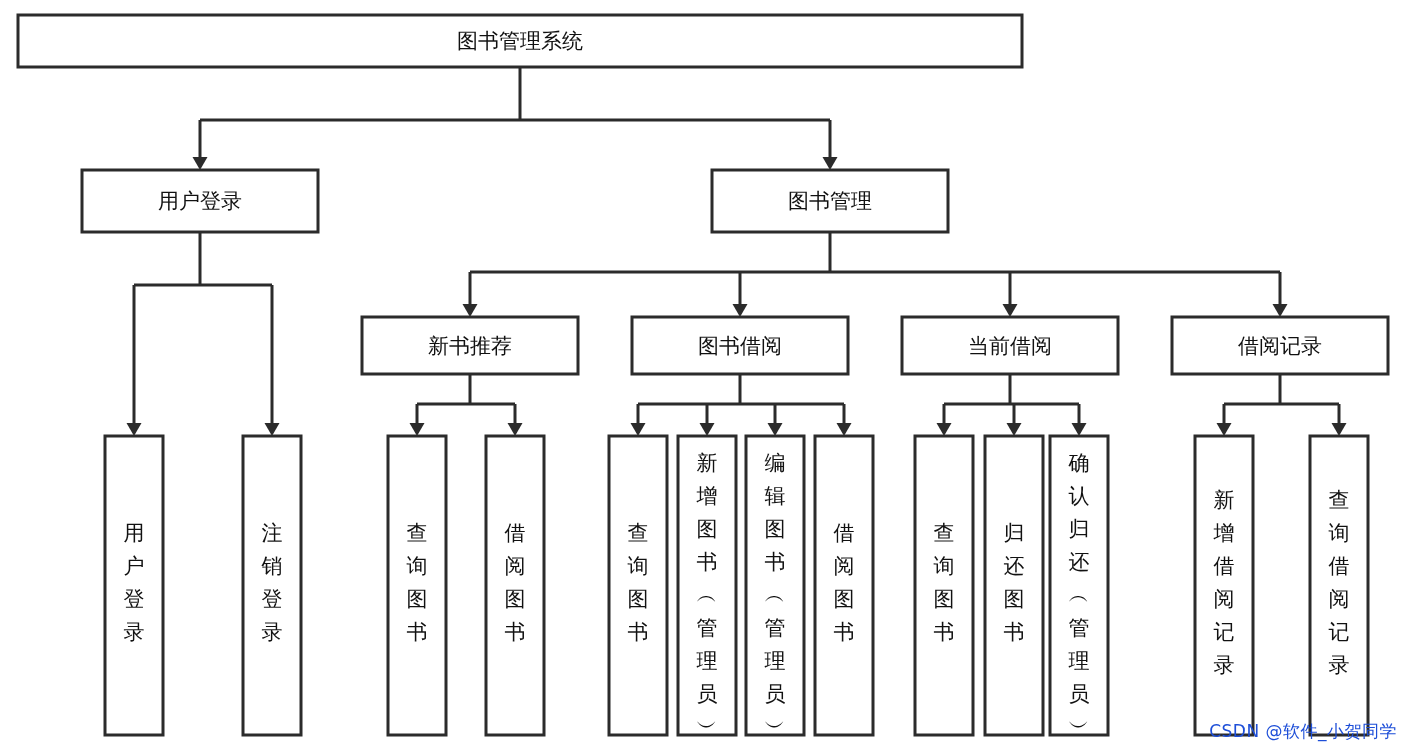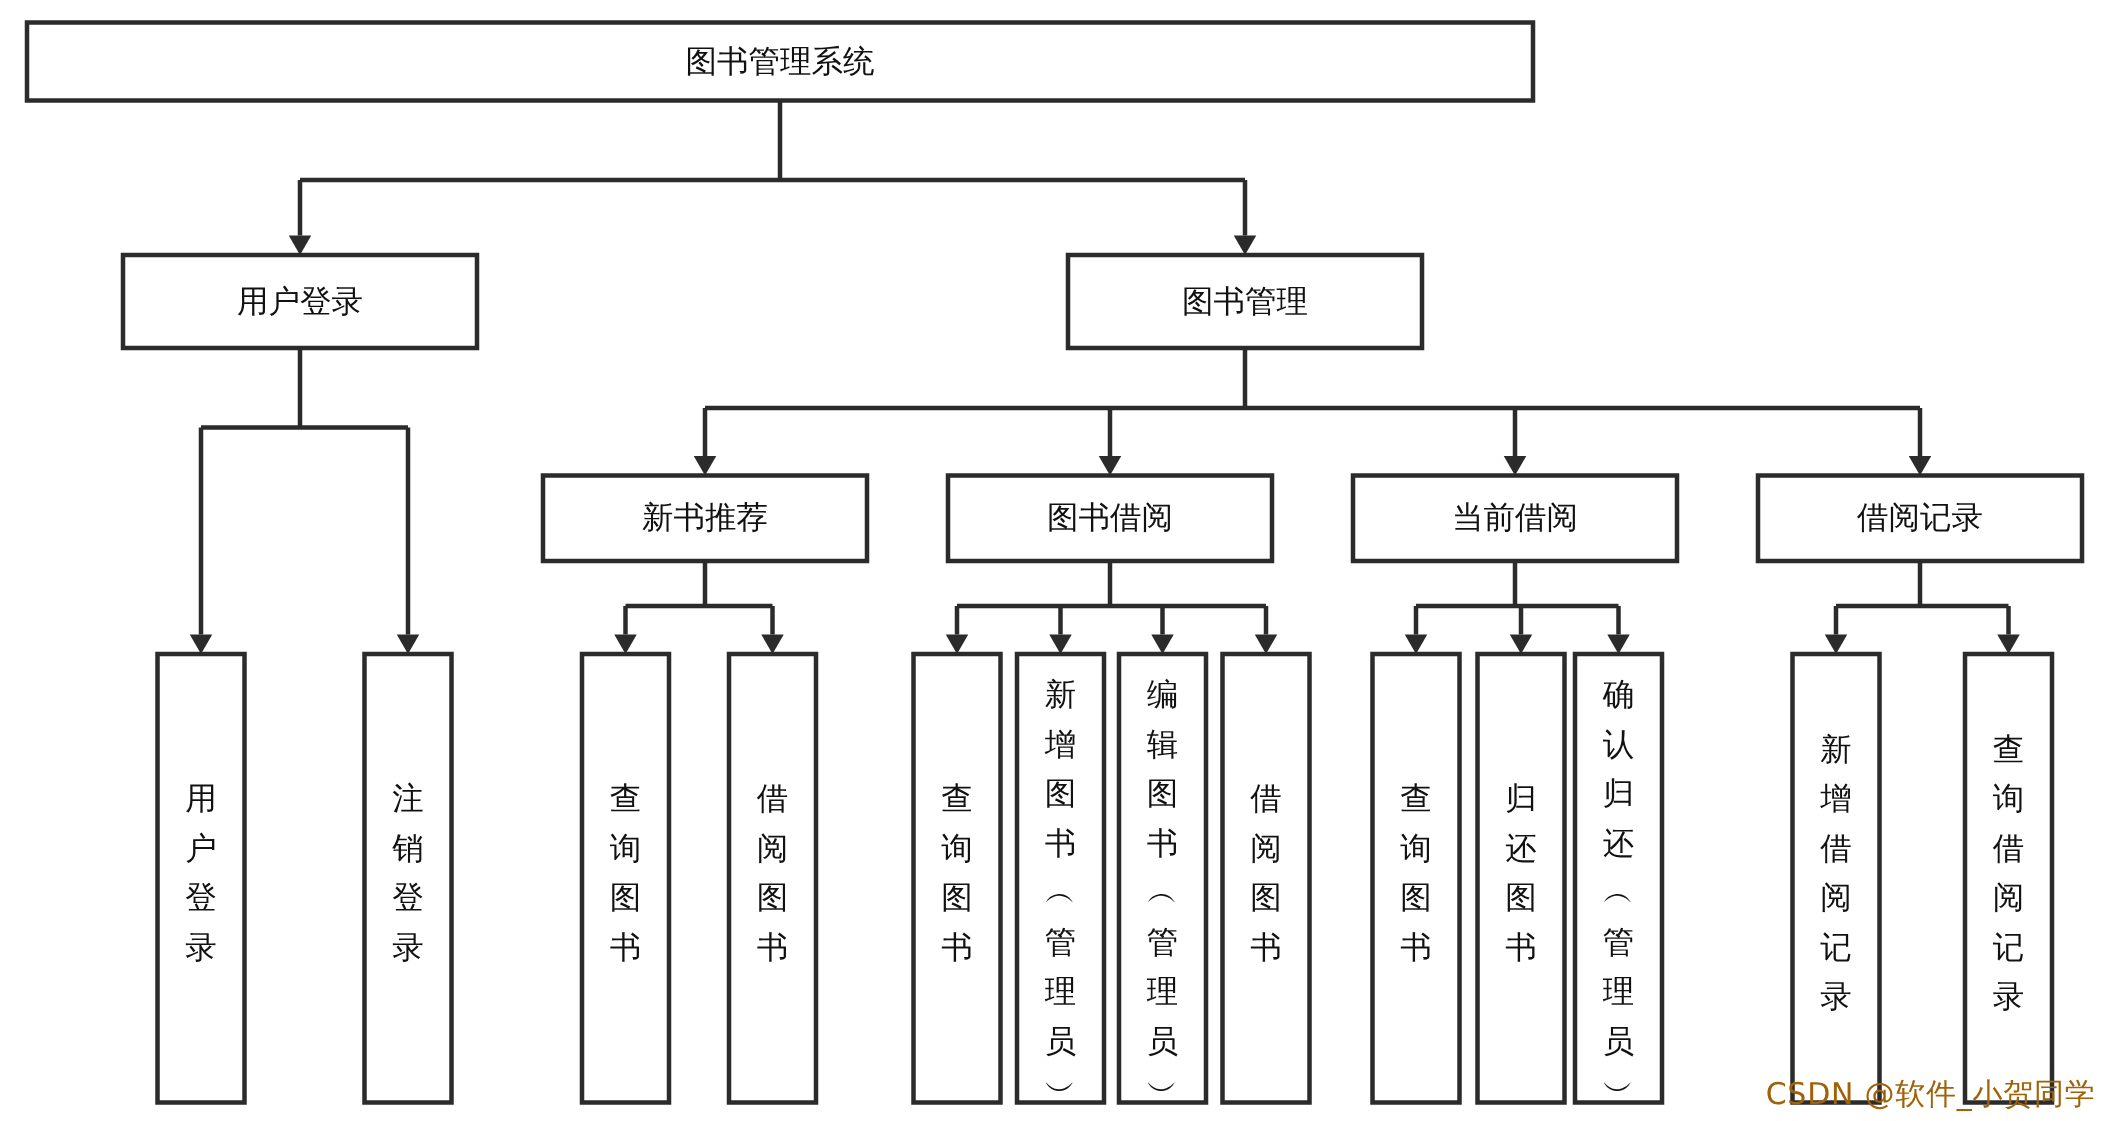--- a/index.html
+++ b/index.html
@@ -54,22 +54,22 @@
     fill: #111111;
     font-family: "DejaVu Sans", "Liberation Sans", sans-serif;
     font-size: 21px;
     text-anchor: middle;
   }
   .watermark {
     position: absolute;
     right: 8px;
     bottom: 4px;
     font-family: "DejaVu Sans", "Liberation Sans", sans-serif;
-    font-size: 20px;
-    color: #a16207;
+    font-size: 17px;
+    color: #1d4ed8;
     letter-spacing: 0.5px;
     white-space: nowrap;
     pointer-events: none;
     user-select: none;
   }
 </style>
 </head>
 <body>
 
 <div id="diagram-root">

